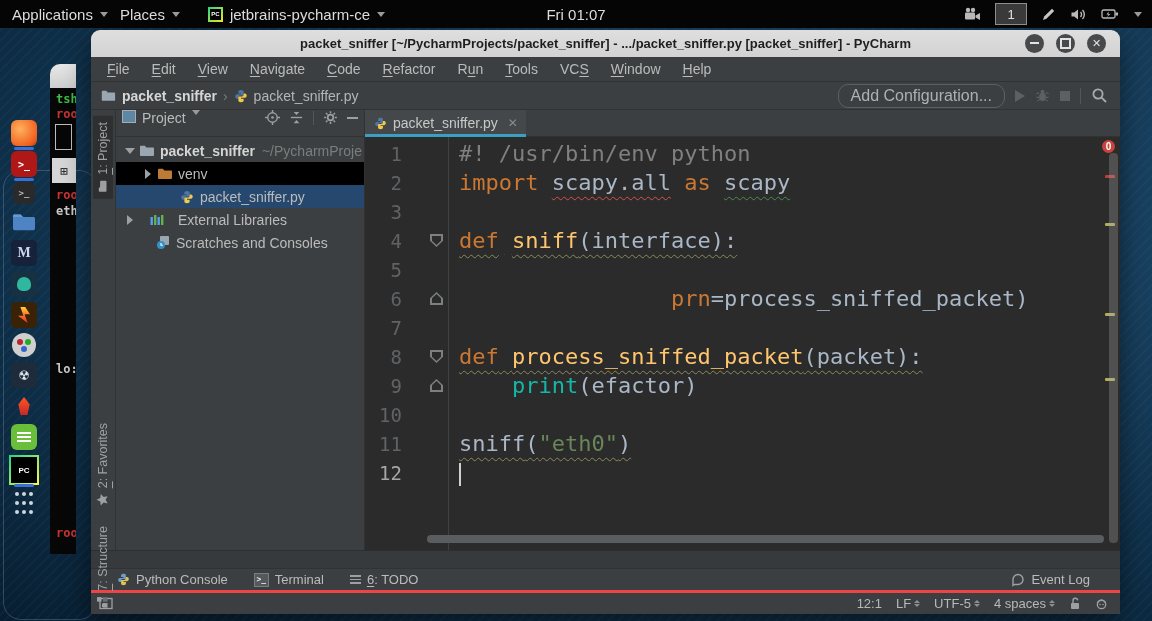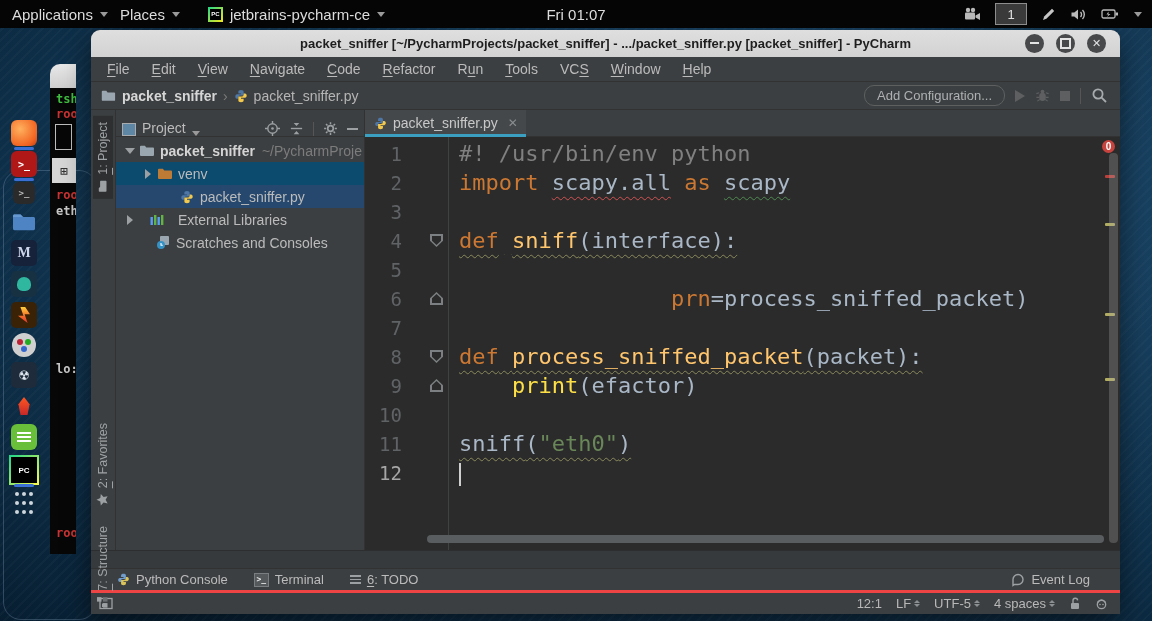--- a/index.html
+++ b/index.html
@@ -67,39 +67,39 @@
   .wbtn .cls{color:#e3e3e3;font-size:11px;line-height:1}
   .menubar{height:26px;display:flex;align-items:center;padding-left:5px;font-size:14px;color:#bbbbbb;border-bottom:1px solid #323232}
   .menu-item{padding:0 11px;cursor:pointer}
   .mn{text-decoration:underline;text-underline-offset:2px}
   
   .toolbar{height:28px;display:flex;align-items:center;border-bottom:1px solid #323232;padding:0 12px 0 10px}
   .crumb{display:flex;align-items:center;gap:6px;font-size:14px;color:#b5b5b5}
   .crumb .proj{font-weight:bold;color:#d6d6d6}
   .crumb .sep{color:#7a7a7a}
   .tb-controls{margin-left:auto;display:flex;align-items:center;gap:10px}
-  .addcfg{border:1px solid #5e6060;border-radius:10px;color:#aeb0b2;font-size:13px;padding:2px 12px;background:transparent;cursor:pointer}
+  .addcfg{border:1px solid #5e6060;border-radius:10px;color:#aeb0b2;font-size:16px;padding:2px 12px;background:transparent;cursor:pointer}
   .play-tri{width:0;height:0;border-top:6px solid transparent;border-bottom:6px solid transparent;border-left:10px solid #5d5f60}
   .stop-sq{width:10px;height:10px;background:#5d5f60}
   .vdiv{width:1px;height:16px;background:#565656}
   
   .main{height:440px;display:flex}
   .stripe{width:24px;background:#3c3f41;border-right:1px solid #323232;display:flex;flex-direction:column;align-items:center}
   .stripe-btn{writing-mode:vertical-rl;transform:rotate(180deg);display:flex;align-items:center;gap:5px;
     color:#9fa2a4;font-size:12.5px;padding:6px 3px;cursor:pointer;white-space:nowrap}
   .stripe-btn.active{background:rgba(0,0,0,.25)}
   .stripe-icon{width:13px;height:13px;display:inline-block;transform:rotate(90deg)}
   .proj-panel{width:248px;background:#3c3f41;border-right:1px solid #323232;display:flex;flex-direction:column;overflow:hidden}
-  .proj-head{height:26px;display:flex;align-items:flex-end;padding:0 6px;gap:6px;color:#bbbbbb;font-size:14px;border-bottom:1px solid #323232}
+  .proj-head{height:26px;display:flex;align-items:flex-start;padding:0 6px;gap:6px;color:#bbbbbb;font-size:14px;border-bottom:1px solid #323232}
   .ph-icons{margin-left:auto;display:flex;align-items:center;gap:9px}
   .pane-ic{width:12px;height:11px;border:1px solid #a9acae;background:#5d87a5}
   .minus-ic{width:11px;height:2px;background:#9da0a3}
   .tree{flex:1;padding-top:2px;font-size:14px;color:#bbbbbb;overflow:hidden}
   .trow{height:23px;display:flex;align-items:center;white-space:nowrap;cursor:pointer}
-  .trow.hl-venv{background:#0c4a6e}
+  .trow.hl-venv{background:#000000}
   .trow.hl-selected{background:#26486e}
   .chev{width:16px;display:flex;justify-content:center;align-items:center;flex:none}
   .chev.exp::before{content:"";border-left:5px solid transparent;border-right:5px solid transparent;border-top:6px solid #9da0a3}
   .chev.col::before{content:"";border-top:5px solid transparent;border-bottom:5px solid transparent;border-left:6px solid #9da0a3}
   .ticon{width:18px;height:16px;display:flex;align-items:center;justify-content:center;flex:none;margin-right:4px}
   .tlabel b{font-weight:bold;color:#d4d4d4}
   .tsuffix{color:#7c7c7c;margin-left:7px}
   
   .editor{flex:1;display:flex;flex-direction:column;background:#2b2b2b;min-width:0}
   .tabbar{height:26px;background:#3c3f41;display:flex;border-bottom:1px solid #323232}
@@ -113,21 +113,21 @@
   .ln{width:37px;flex:none;text-align:right;color:#606366;font-size:19px}
   .ln.cur{color:#a6a6a6}
   .foldc{width:46px;flex:none;display:flex;justify-content:flex-end;padding-right:5px;box-sizing:border-box}
   .fold{position:relative;width:13px;height:13px;cursor:pointer}
   .fold.down{clip-path:polygon(0 0,100% 0,100% 52%,50% 100%,0 52%);background:#7d8082}
   .fold.down i{position:absolute;inset:2px;clip-path:polygon(0 0,100% 0,100% 52%,50% 100%,0 52%);background:#2b2b2b}
   .fold.up{clip-path:polygon(50% 0,100% 48%,100% 100%,0 100%,0 48%);background:#7d8082}
   .fold.up i{position:absolute;inset:2px;clip-path:polygon(50% 0,100% 48%,100% 100%,0 100%,0 48%);background:#2b2b2b}
   .ct{white-space:pre;font-size:22px;line-height:29px;padding-left:11px}
   .tok-plain{color:#a9b7c6}.tok-kw{color:#cc7832}.tok-comment{color:#808080}
-  .tok-fn{color:#ffc66d}.tok-param{color:#cc7832}.tok-builtin{color:#fde047}.tok-str{color:#6a8759}
+  .tok-fn{color:#ffc66d}.tok-param{color:#cc7832}.tok-builtin{color:#14b8a6}.tok-str{color:#6a8759}
   .w-err{text-decoration:underline wavy #d25252 1px;text-underline-offset:6px}
   .w-ok{text-decoration:underline wavy #4f8a52 1px;text-underline-offset:6px}
   .w-weak{text-decoration:underline wavy #8a8a5c 1px;text-underline-offset:6px}
   .caret-bar{display:inline-block;width:2px;height:23px;background:#d0d0d0;vertical-align:middle}
   .err-badge{position:absolute;top:3px;right:5px;width:13px;height:13px;border-radius:50%;background:#c7443e;
     color:#fff;font:bold 10px "Liberation Sans",sans-serif;display:flex;align-items:center;justify-content:center}
   .stripe-mark{position:absolute;right:5px;width:10px;height:3px;border-radius:1px}
   .vscroll{position:absolute;right:2px;top:16px;height:390px;width:9px;background:rgba(164,164,164,.3);border-radius:4px}
   .hscroll{position:absolute;left:62px;right:16px;bottom:7px;height:8px;background:#5a5d5f;border-radius:4px}
   

